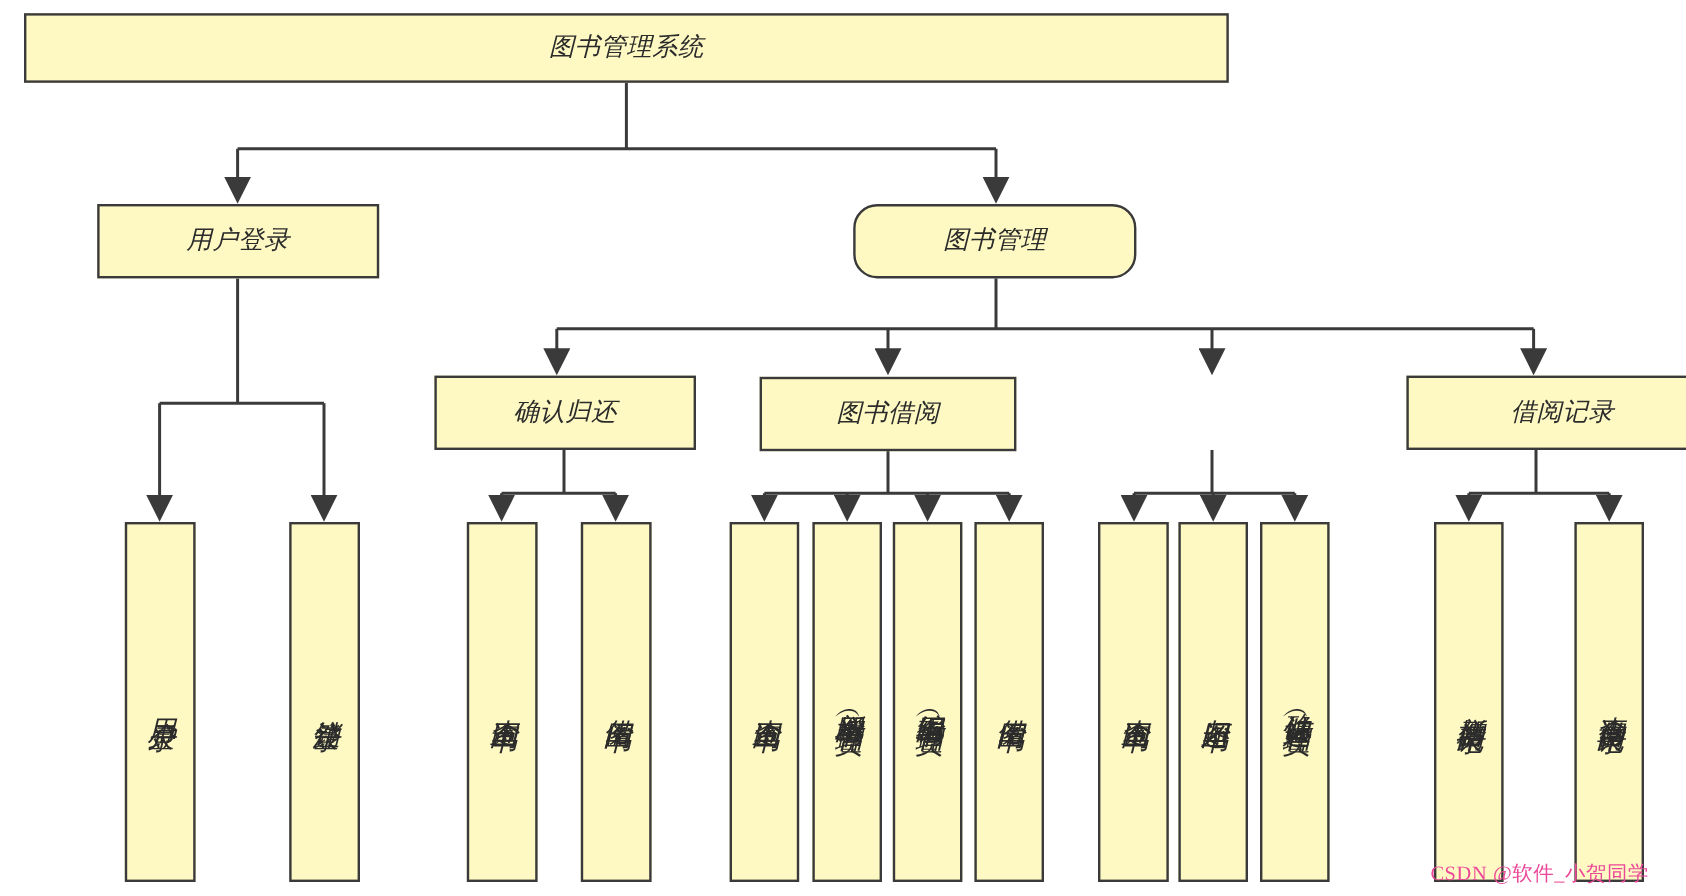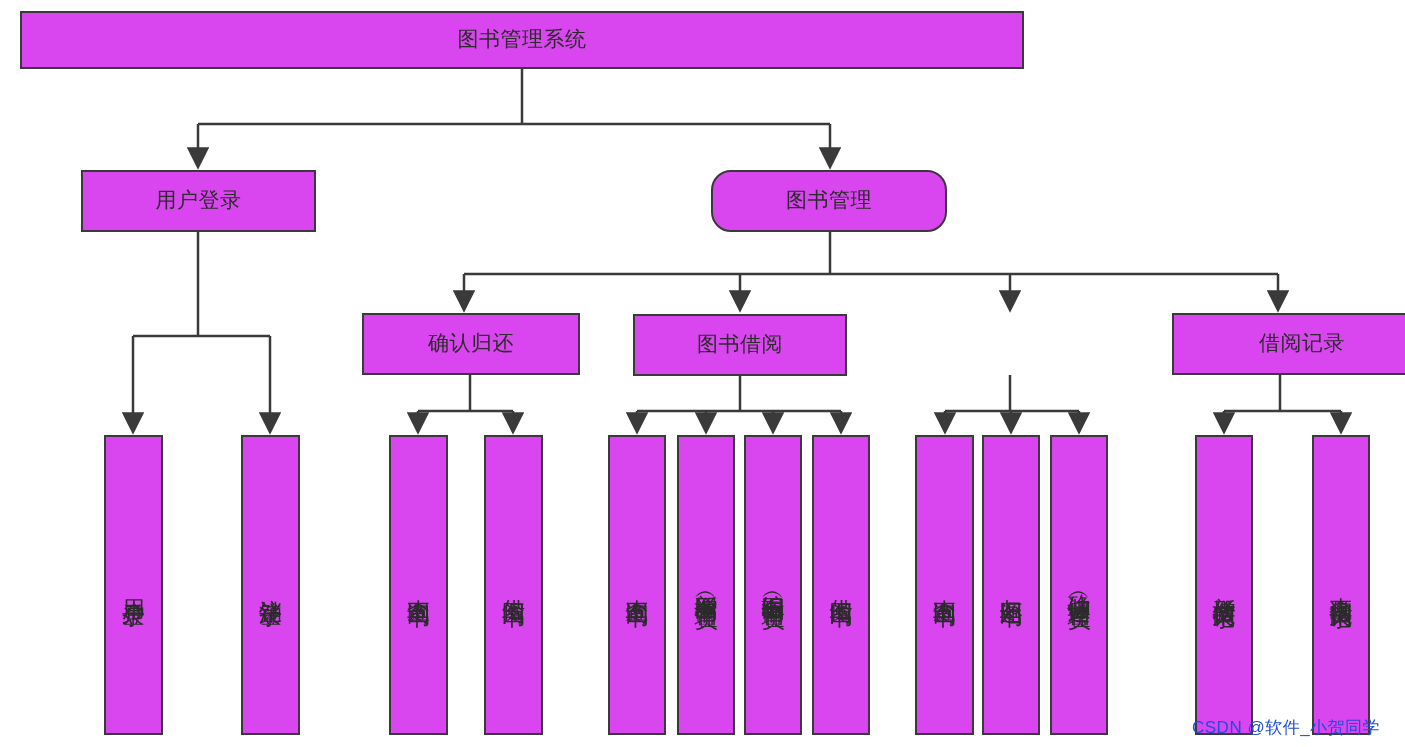--- a/index.html
+++ b/index.html
@@ -19,27 +19,28 @@
     position: absolute;
     left: 0;
     top: 0;
     width: 1405px;
     height: 747px;
     pointer-events: none;
   }
   .node {
     position: absolute;
     box-sizing: border-box;
-    background: #d946ef;
+    background: #fef9c3;
     border: 2.5px solid #3a3a3a;
     display: flex;
     align-items: center;
     justify-content: center;
     color: #2b2b2b;
     z-index: 2;
+    font-style: italic;
   }
   .node .lbl {
     display: block;
     text-align: center;
     line-height: 1.12;
     white-space: nowrap;
   }
   .node.horiz .lbl {
     font-size: 21px;
     letter-spacing: 0.5px;
@@ -50,26 +51,26 @@
   }
   .node.vert .lbl {
     writing-mode: vertical-rl;
     text-orientation: upright;
     font-size: 23px;
     letter-spacing: 2px;
     line-height: 1;
   }
   .watermark {
     position: absolute;
-    color: #1d4ed8;
+    color: #ec4899;
     font-size: 17px;
     letter-spacing: 0.5px;
     z-index: 5;
     white-space: nowrap;
-    font-family: Liberation Sans, sans-serif;
+    font-family: Liberation Serif, serif;
   }
 </style>
 </head>
 <body>
 
 <div id="canvas">
 
   <svg class="edges" viewBox="0 0 1405 747">
     <defs>
       <marker id="arrow" viewBox="0 0 12 12" refX="10" refY="6" markerWidth="9" markerHeight="9" orient="auto-start-reverse">

